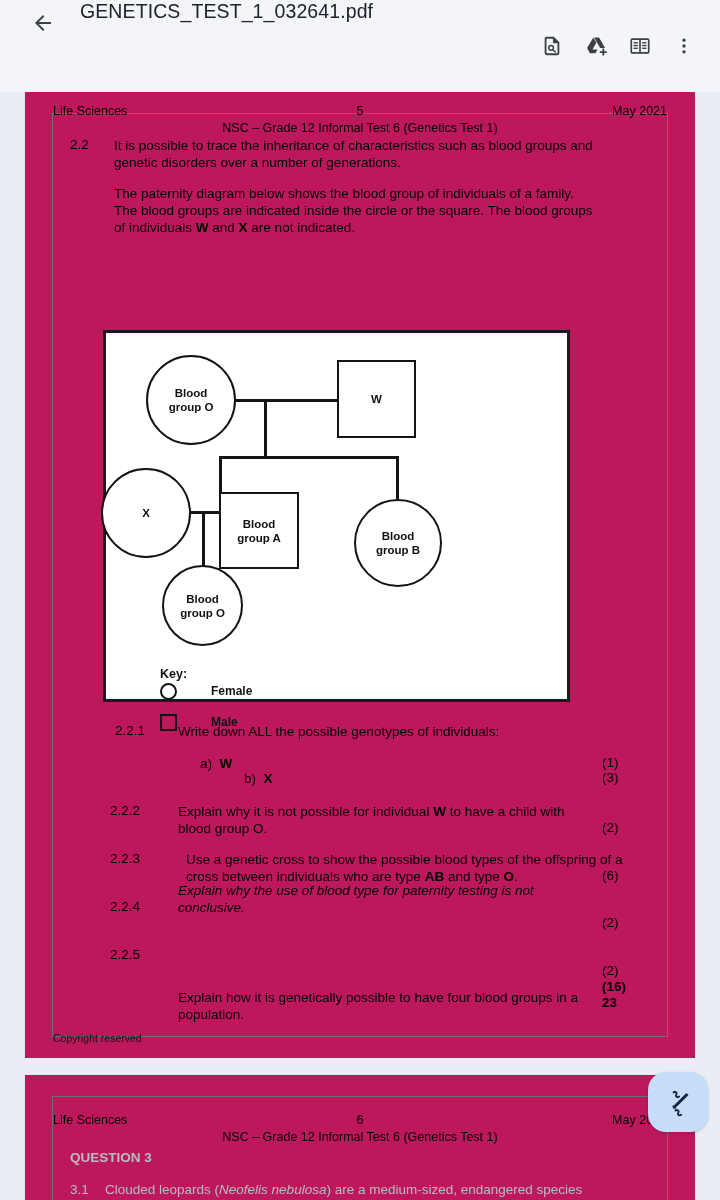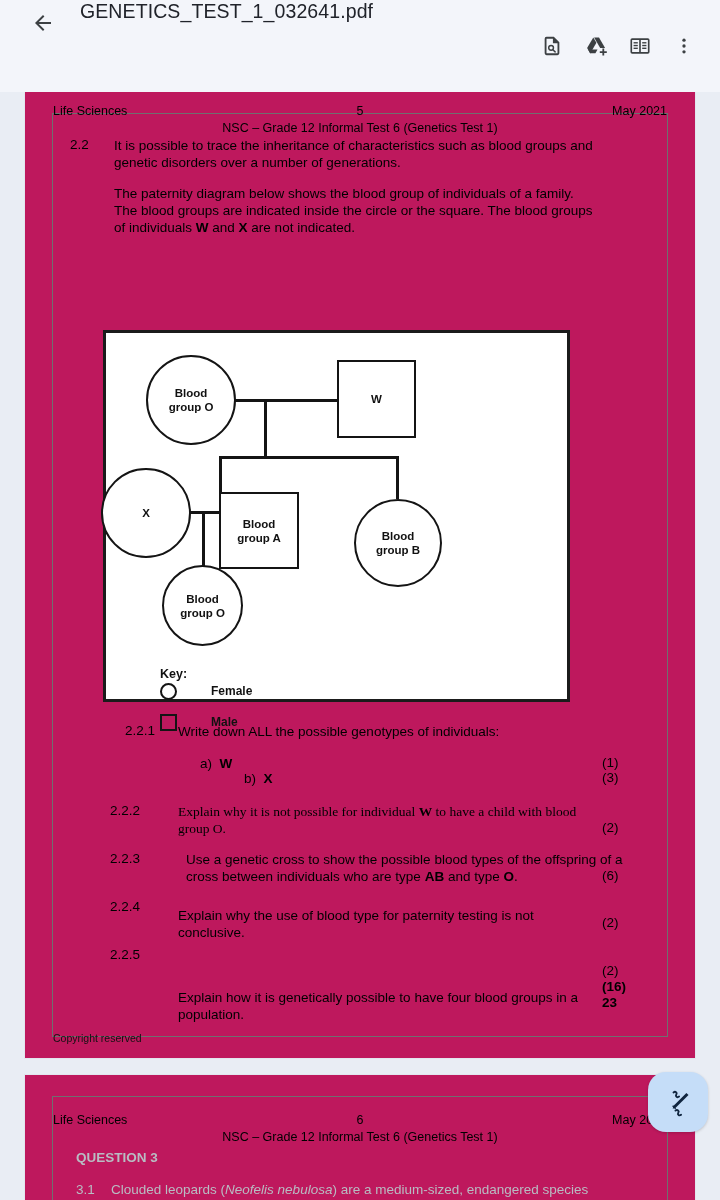--- a/index.html
+++ b/index.html
@@ -99,21 +99,21 @@
     border: 2.3px solid #141414;
   }
   .key-sq {
     position: absolute; width: 17px; height: 17px;
     border: 2.3px solid #141414;
   }
 
   .copyright { position: absolute; left: 28px; bottom: 14px; font-size: 10.5px; color: #111; }
 
   
-  .faded { color: #b9bcc3; margin-left: 6px; }
+  .faded { color: #b9bcc3; }
 
   
   .fab {
     position: absolute; right: 12px; top: 1072px;
     width: 60px; height: 60px; border-radius: 18px;
     background: #c5ddf8;
     display: flex; align-items: center; justify-content: center;
     cursor: pointer; z-index: 30;
     box-shadow: 0 1px 3px rgba(0,0,0,.18);
   }
@@ -231,38 +231,38 @@
             </div>
 
             <div class="key-title" style="left:54px; top:334px;text-align:right;">Key:</div>
             <div class="key-circ" style="left:54px; top:350px;"></div>
             <div class="key-lbl" style="left:105px; top:351px;">Female</div>
             <div class="key-sq" style="left:54px; top:381px;"></div>
             <div class="key-lbl" style="left:105px; top:382px;">Male</div>
           </div>
         </div>
 
-        <div class="q-num" style="left:100px; top:631px;">2.2.1</div>
+        <div class="q-num" style="left:90px; top:631px;">2.2.1</div>
         <div class="q-body" style="left:153px; top:631px; width:430px;">Write down ALL the possible genotypes of individuals:</div>
 
         <div class="q-body" style="left:175px; top:663px;">a)&nbsp;&nbsp;<span class="b">W</span></div>
         <div class="marks" style="left:577px; top:663px;">(1)</div>
         <div class="q-body" style="left:175px; top:678px;padding-left:44px;">b)&nbsp;&nbsp;<span class="b">X</span></div>
         <div class="marks" style="left:577px; top:678px;">(3)</div>
 
         <div class="q-num" style="left:85px; top:711px;">2.2.2</div>
-        <div class="q-body" style="left:153px; top:711px; width:420px;font-family:Liberation Serif, serif;">Explain why it is not possible for individual <span class="b">W</span> to have a child with blood group O.</div>
+        <div class="q-body" style="left:153px; top:711px; width:420px;">Explain why it is not possible for individual <span class="b">W</span> to have a child with blood group O.</div>
         <div class="marks" style="left:577px; top:728px;">(2)</div>
 
         <div class="q-num" style="left:85px; top:759px;">2.2.3</div>
         <div class="q-body" style="left:153px; top:759px; width:440px;margin-left:8px;">Use a genetic cross to show the possible blood types of the offspring of a cross between individuals who are type <span class="b">AB</span> and type <span class="b">O</span>.</div>
         <div class="marks" style="left:577px; top:776px;">(6)</div>
 
         <div class="q-num" style="left:85px; top:807px;">2.2.4</div>
-        <div class="q-body" style="left:153px; top:815px; width:420px;">Explain why the use of blood type for paternity testing is not conclusive.</div>
+        <div class="q-body" style="left:153px; top:790px; width:420px;font-style:italic;">Explain why the use of blood type for paternity testing is not conclusive.</div>
         <div class="marks" style="left:577px; top:823px;">(2)</div>
 
         <div class="q-num" style="left:85px; top:855px;">2.2.5</div>
         <div class="q-body" style="left:153px; top:877px; width:420px;margin-top:20px;">Explain how it is genetically possible to have four blood groups in a population.</div>
         <div class="marks" style="left:577px; top:871px;">(2)</div>
         <div class="marks b" style="left:577px; top:887px;">(16)</div>
         <div class="marks b" style="left:577px; top:903px;">23</div>
 
         <div class="copyright">Copyright reserved</div>
       </div>

